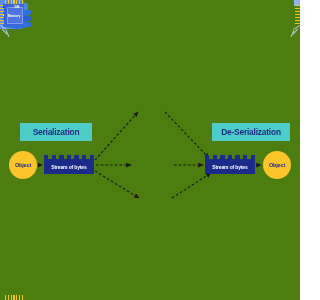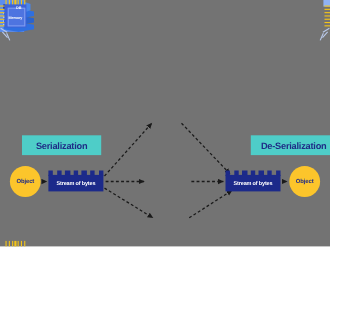--- a/index.html
+++ b/index.html
@@ -4,36 +4,36 @@
 <style>
   html,body{margin:0;padding:0;background:#ffffff;}
   body{
     width:300px;height:300px;
     font-family:"Liberation Sans", sans-serif;
     overflow:hidden;
     position:relative;
   }
   #stage{
     position:absolute;inset:0;
-    width:300px;height:224px;
-    background:#737373;
+    width:300px;height:300px;
+    background:#4d7c0f;
   }
 
   
   .tag{
     position:absolute;
     background:#4ecdc8;
     color:#1f2b86;
     font-weight:bold;
     display:flex;align-items:center;justify-content:center;
     letter-spacing:-0.2px;
     white-space:nowrap;
   }
   #tag-ser{left:20px;top:123px;width:72px;height:18px;font-size:8.4px;}
-  #tag-deser{left:228px;top:123px;width:78px;height:18px;font-size:8.4px;}
+  #tag-deser{left:212px;top:123px;width:78px;height:18px;font-size:8.4px;}
 
   
   .obj{
     position:absolute;
     background:#fcc52b;
     border-radius:50%;
     display:flex;align-items:center;justify-content:center;
     color:#1f2b86;font-weight:bold;font-size:5.4px;
     letter-spacing:-0.1px;
   }

